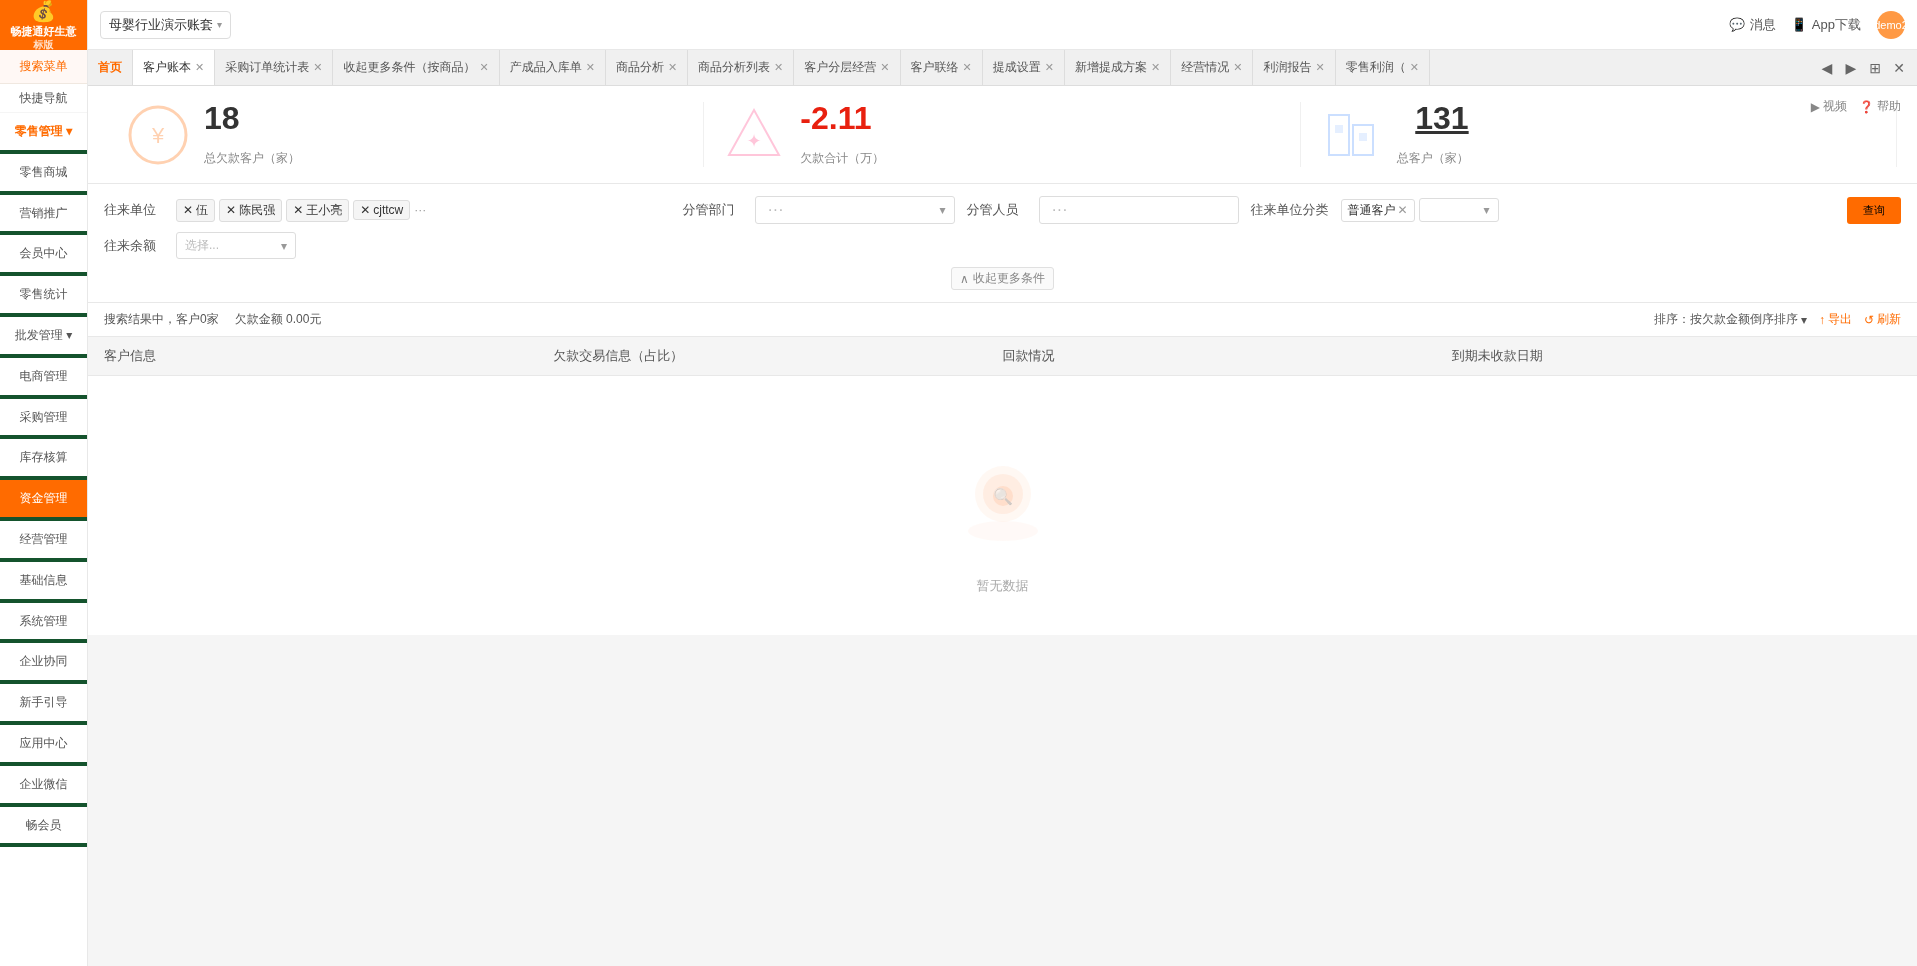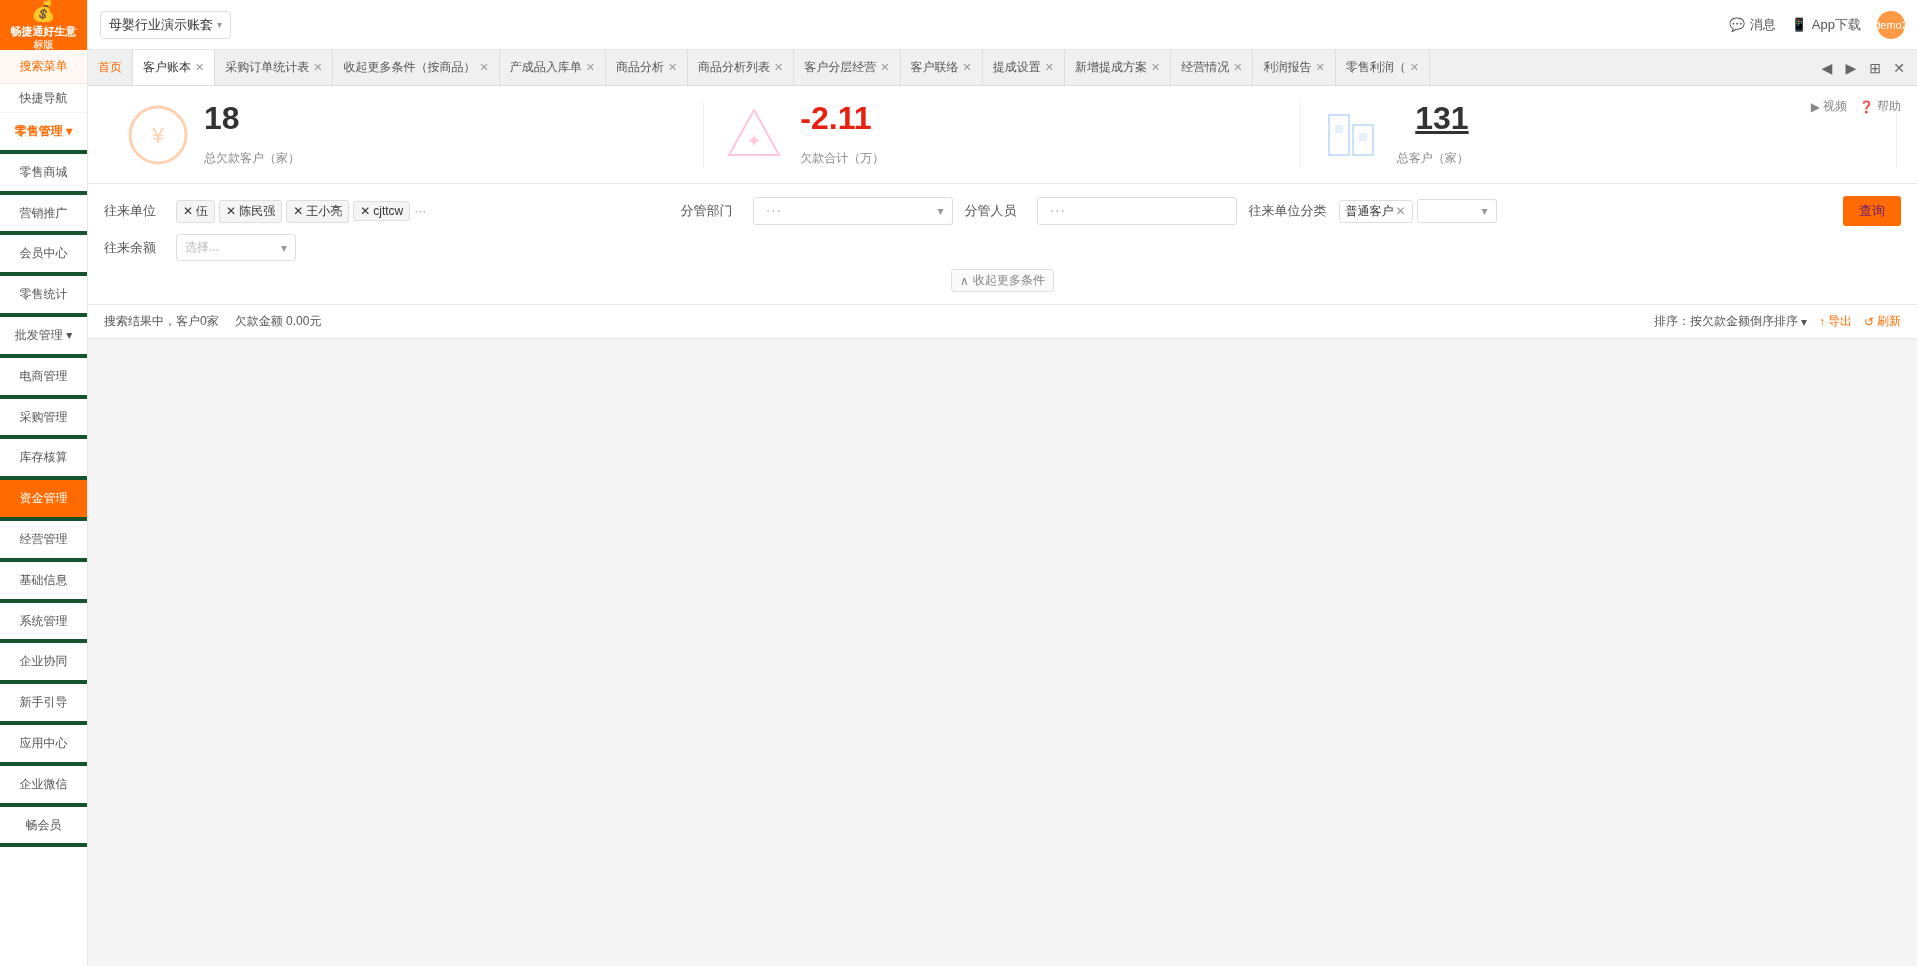--- a/index.html
+++ b/index.html
@@ -125,21 +125,21 @@
       padding: 0 10px;
       font-size: 12px;
       color: #555;
       cursor: pointer;
       white-space: nowrap;
       border-right: 1px solid #ddd;
       gap: 4px;
       background: #f0f0f0;
     }
     .tab-item.active { background: #fff; color: #333; font-weight: 500; }
-    .tab-item.home { color: #ff6b00; font-weight: normal; }
+    .tab-item.home { color: #ff6b00; font-weight: bold; }
     .tab-close { color: #999; font-size: 11px; cursor: pointer; }
     .tab-bar-end {
       margin-left: auto;
       display: flex;
       align-items: center;
       padding: 0 8px;
       gap: 4px;
     }
     .tab-nav-btn {
       width: 20px;
@@ -342,25 +342,25 @@
       border-radius: 3px;
       padding: 2px 6px;
       font-size: 12px;
       color: #333;
     }
     .classify-tag .tag-close { color: #999; cursor: pointer; }
 
     
     .query-btn {
       background: #ff6b00;
-      color: #701a75;
+      color: #000000;
       border: none;
       border-radius: 3px;
       padding: 6px 16px;
-      font-size: 13px;
+      font-size: 11px;
       cursor: pointer;
       white-space: nowrap;
     }
   </style>
 </head>
 <body>
 
 <div class="sidebar">
   <div class="sidebar-logo">
     <span class="logo-icon">💰</span>
@@ -611,15 +611,35 @@
           <span>↑</span>
           <span>导出</span>
         </div>
         <div class="refresh-btn">
           <span>↺</span>
           <span>刷新</span>
         </div>
       </div>
     </div>
 
+    <div class="table-container">
+      <div class="table-header">
+        <div>客户信息</div>
+        <div>欠款交易信息（占比）</div>
+        <div>回款情况</div>
+        <div>到期未收款日期</div>
+      </div>
+      <div class="table-empty">
+        <div class="empty-icon">
+          <svg width="100" height="90" viewBox="0 0 100 90">
+            <ellipse cx="50" cy="75" rx="35" ry="10" fill="#ffddcc" opacity="0.4"></ellipse>
+            <circle cx="50" cy="38" r="28" fill="#ffccaa" opacity="0.35"></circle>
+            <circle cx="50" cy="38" r="20" fill="#ffaa77" opacity="0.4"></circle>
+            <circle cx="50" cy="40" r="10" fill="#ff8844" opacity="0.5"></circle>
+            <text x="50" y="46" text-anchor="middle" font-size="16" fill="#ff6b00" opacity="0.7">🔍</text>
+          </svg>
+        </div>
+        <span>暂无数据</span>
+      </div>
+    </div>
 
   </div>
 </div>
 
 </body></html>

